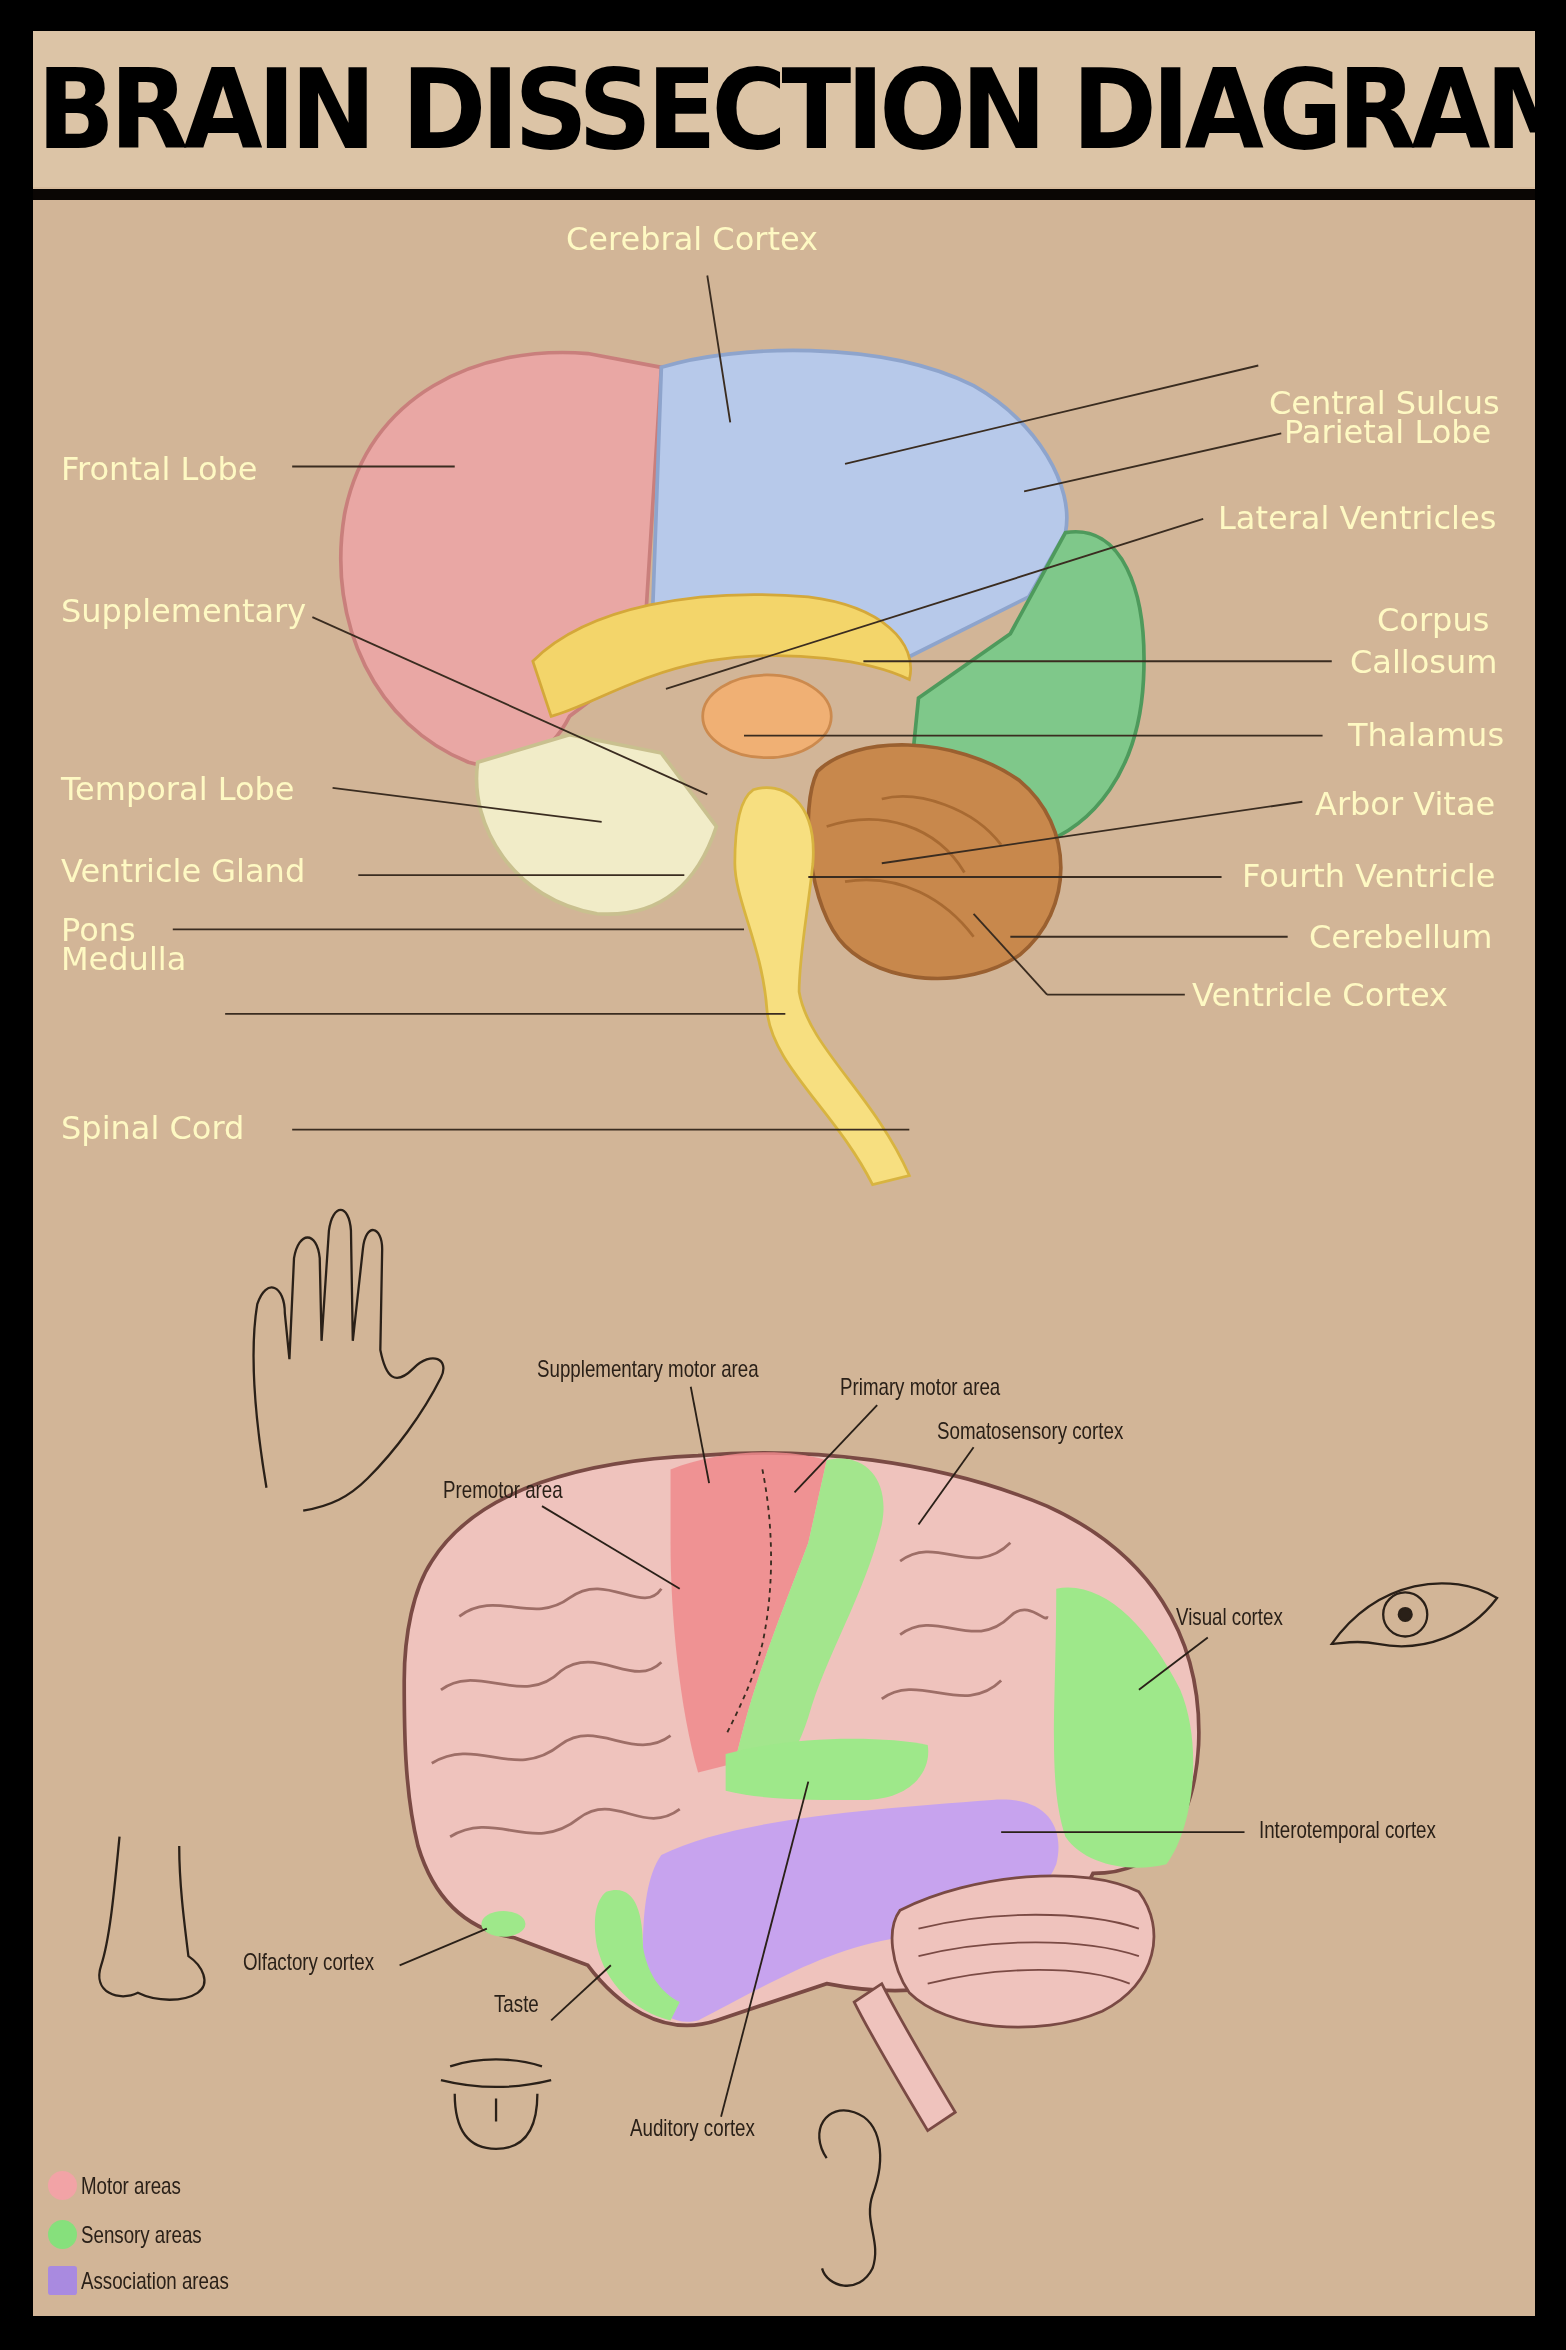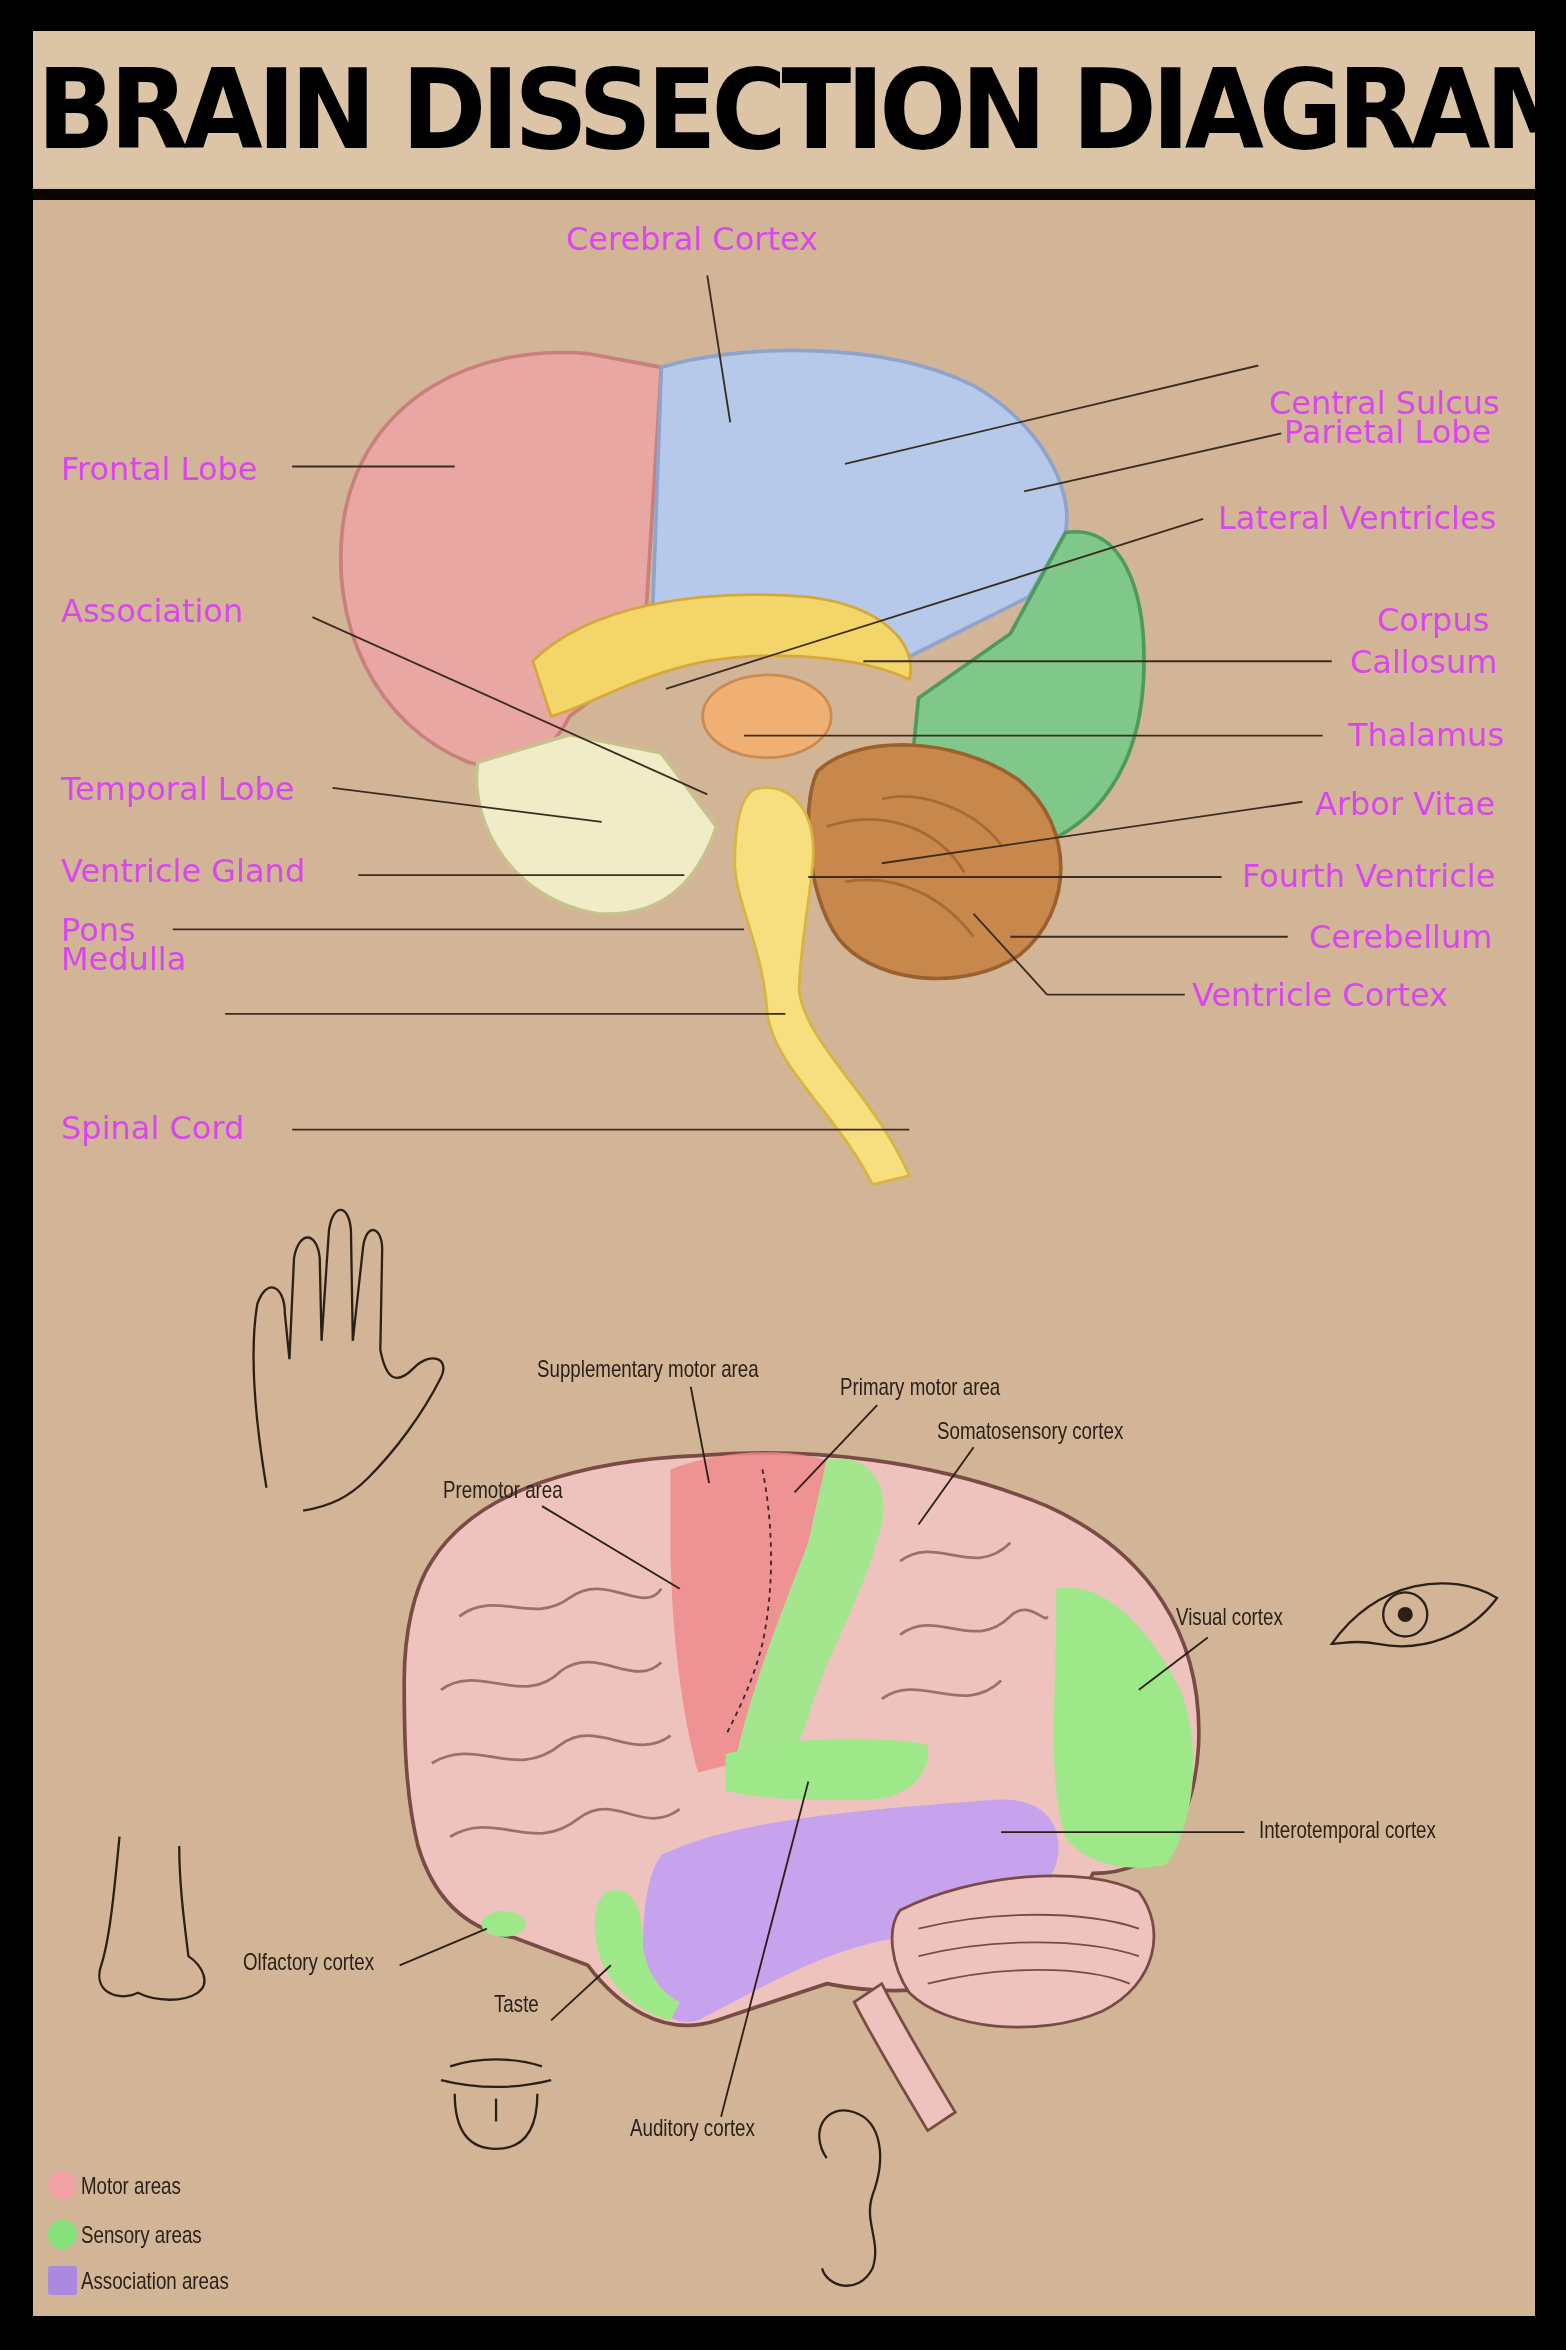--- a/index.html
+++ b/index.html
@@ -2,21 +2,21 @@
 <html style="font-size:14.7px"><head>
 <meta charset="utf-8">
 <style>
   html,body{margin:0;padding:0;background:#000;}
   body{width:1567px;height:2351px;position:relative;overflow:hidden;font-family:"DejaVu Sans",sans-serif;}
   .frame{position:absolute;left:33px;top:31px;width:1502px;height:2285px;background:#d7bb9c;}
   .title-band{position:absolute;left:33px;top:31px;width:1502px;height:156px;background:#dcc4a6;}
   .title{position:absolute;left:37px;top:55px;width:1497px;font-family:"DejaVu Sans",sans-serif;font-weight:bold;font-size:110px;line-height:110px;color:#000;letter-spacing:-5.5px;white-space:nowrap;transform:scaleX(0.93);transform-origin:left top;}
   .title-rule{position:absolute;left:33px;top:189px;width:1502px;height:11px;background:#0a0604;}
   .panel{position:absolute;left:33px;top:200px;width:1502px;height:2116px;background:#d2b597;}
-  .lbl{position:absolute;font-family:"DejaVu Sans",sans-serif;color:#d946ef;font-size:32px;white-space:nowrap;}
+  .lbl{position:absolute;font-family:"DejaVu Sans",sans-serif;color:#fef9c3;font-size:32px;white-space:nowrap;}
   .lbl2{position:absolute;font-family:"Liberation Sans",sans-serif;color:#2a2018;font-size:24px;white-space:nowrap;transform:scaleX(0.78);transform-origin:left top;}
   svg{position:absolute;left:0;top:0;}
   .legend-item{position:absolute;left:48px;display:flex;align-items:center;gap:4px;}
   .swatch{width:29px;height:29px;border-radius:14.7px;}
 </style>
 </head>
 <body>
 
 <div class="frame"></div>
 <div class="title-band"></div>
@@ -62,21 +62,21 @@
     <line x1="1418" y1="873" x2="960" y2="940"></line>
     <line x1="1330" y1="955" x2="880" y2="955"></line>
     <line x1="1402" y1="1020" x2="1100" y2="1020"></line>
     <line x1="1290" y1="1083" x2="1140" y2="1083"></line>
     <line x1="1140" y1="1083" x2="1060" y2="995"></line>
   </g>
 </svg>
 
 <div class="lbl" style="left:566px;top:220px;">Cerebral Cortex</div>
 <div class="lbl" style="left:61px;top:450px;">Frontal Lobe</div>
-<div class="lbl" style="left:61px;top:592px;">Association</div>
+<div class="lbl" style="left:61px;top:592px;">Supplementary</div>
 <div class="lbl" style="left:61px;top:770px;">Temporal Lobe</div>
 <div class="lbl" style="left:61px;top:852px;">Ventricle Gland</div>
 <div class="lbl" style="left:61px;top:911px;">Pons</div>
 <div class="lbl" style="left:61px;top:940px;text-align:right;">Medulla</div>
 <div class="lbl" style="left:61px;top:1109px;">Spinal Cord</div>
 <div class="lbl" style="left:1269px;top:346px;margin-top:38px;">Central Sulcus</div>
 <div class="lbl" style="left:1284px;top:413px;">Parietal Lobe</div>
 <div class="lbl" style="left:1218px;top:499px;">Lateral Ventricles</div>
 <div class="lbl" style="left:1377px;top:601px;">Corpus</div>
 <div class="lbl" style="left:1350px;top:643px;">Callosum</div>

